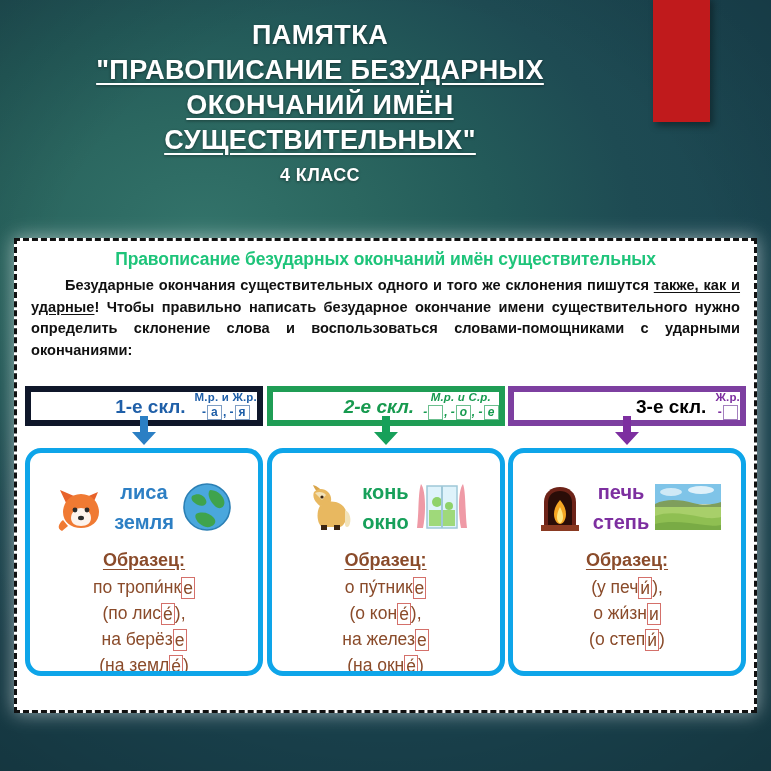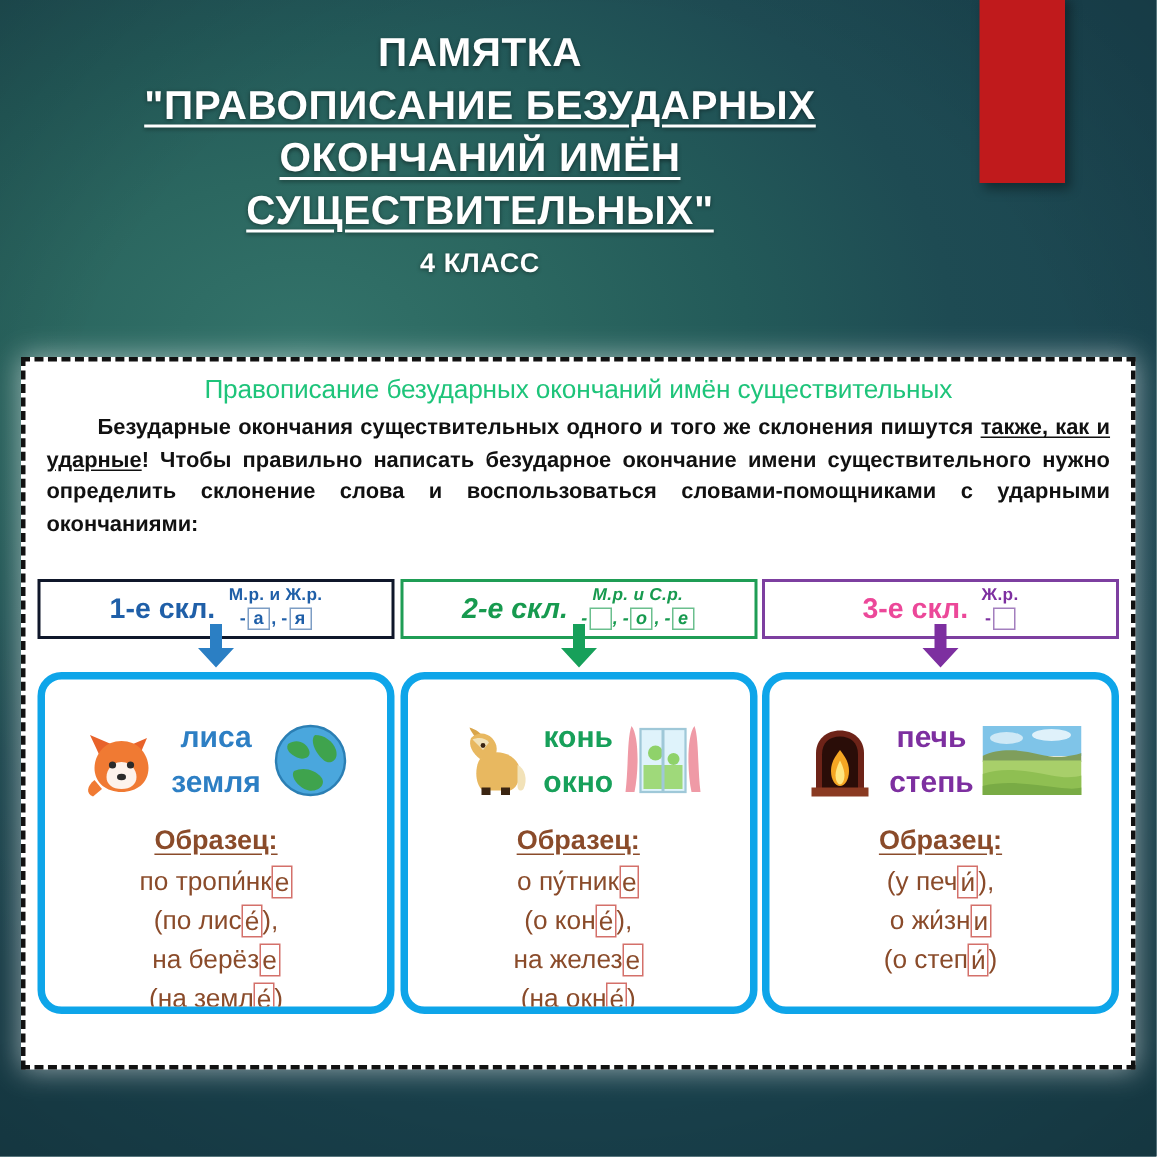--- a/index.html
+++ b/index.html
@@ -52,52 +52,52 @@
   .card::before{
     content:"";position:absolute;inset:-3px;
     border:3px solid transparent;
     pointer-events:none;
   }
 
   .card-inner{position:absolute;inset:0;padding:6px 8px 0 8px;box-sizing:border-box;}
 
   .rule-title{
     text-align:center;color:#1ec47a;
-    font-size:17.5px;font-weight:normal;line-height:24px;
+    font-size:17.5px;font-weight:bold;line-height:24px;
     white-space:nowrap;letter-spacing:-.1px;
   }
   .rule-body{
     margin:4px 6px 0 6px;
     color:#111;font-size:14.6px;line-height:21.5px;
     text-align:justify;font-weight:bold;
     text-align-last:left;
   }
   .rule-body .ind{display:inline-block;width:34px;}
   .rule-body u{text-decoration:underline;text-underline-offset:2px;}
 
   
   .cols{
     position:absolute;left:8px;top:145px;right:8px;bottom:6px;
     display:flex;justify-content:space-between;
   }
   .col{width:238px;position:relative;}
 
   
   .skl-box{
-    border:2px solid #0f172a;background:#fff;
+    border:6px solid #0f172a;background:#fff;
     height:40px;box-sizing:border-box;
-    display:flex;align-items:center;justify-content:center;gap:9px;
+    display:flex;align-items:center;justify-content:flex-end;gap:9px;
     position:relative;
   }
   .skl-box.green{border-color:#1f9d55;font-style:italic;}
   .skl-box.purple{border-color:#7d3fa0;}
 
   .skl-label{font-size:19px;font-weight:bold;color:#1f5fa8;line-height:1;}
   .skl-box.green .skl-label{color:#179a4f;}
-  .skl-box.purple .skl-label{color:#ec4899;}
+  .skl-box.purple .skl-label{color:#000000;}
 
   .endings{display:flex;flex-direction:column;align-items:center;line-height:1;}
   .gender{font-size:11.5px;font-weight:bold;color:#1f5fa8;letter-spacing:.2px;margin-bottom:1px;}
   .skl-box.green .gender{color:#179a4f;}
   .skl-box.purple .gender{color:#7d2fa0;}
   .endrow{display:flex;align-items:center;gap:1px;font-size:12px;font-weight:bold;color:#1f5fa8;}
   .skl-box.green .endrow{color:#179a4f;}
   .skl-box.purple .endrow{color:#7d2fa0;}
   .ebox{
     display:inline-flex;align-items:center;justify-content:center;

